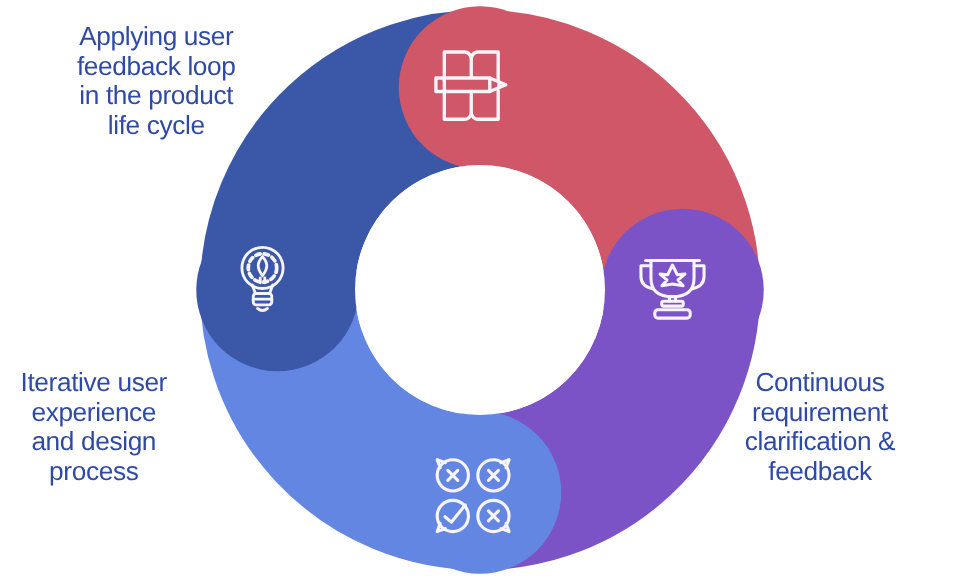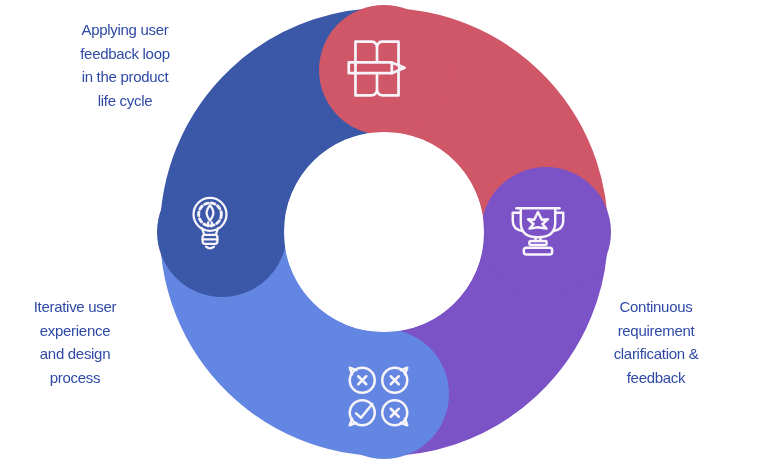--- a/index.html
+++ b/index.html
@@ -9,21 +9,21 @@
     font-family:"Liberation Sans", sans-serif;
   }
   .donut-svg { position:absolute; left:0; top:0; }
   .icon-svg { position:absolute; }
   .icon-book    { left:342px; top:36px;  width:70px; height:65px; }
   .icon-bulb    { left:185px; top:192px; width:50px; height:64px; }
   .icon-trophy  { left:506px; top:202px; width:64px; height:57px; }
   .icon-chat    { left:346px; top:364px; width:65px; height:65px; }
   .label {
     position:absolute; text-align:center; white-space:pre-line;
-    color:#2F4AA6; font-size:15px; line-height:23.5px; letter-spacing:-0.3px;
+    color:#2F4AA6; font-size:21px; line-height:23.5px; letter-spacing:-0.3px;
   }
   .label-tl { left:15px;  top:18px;  width:220px; }
   .label-tr { left:533px; top:17px;  width:220px; }
   .label-br { left:546px; top:295px; width:220px; }
   .label-bl { left:0px;   top:295px; width:150px; }
 </style>
 </head>
 <body>
 
 <div class="stage">

